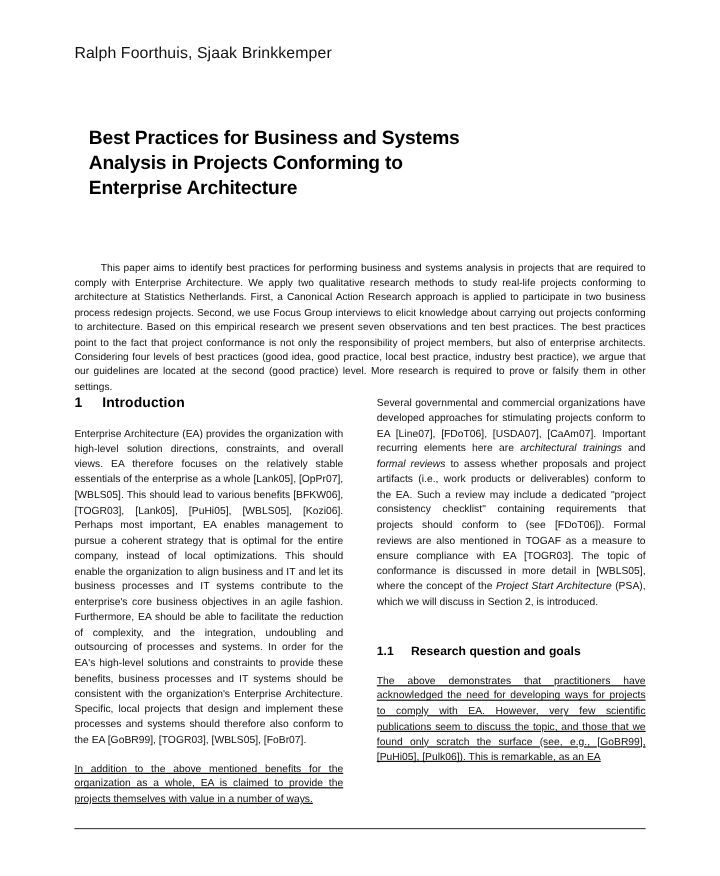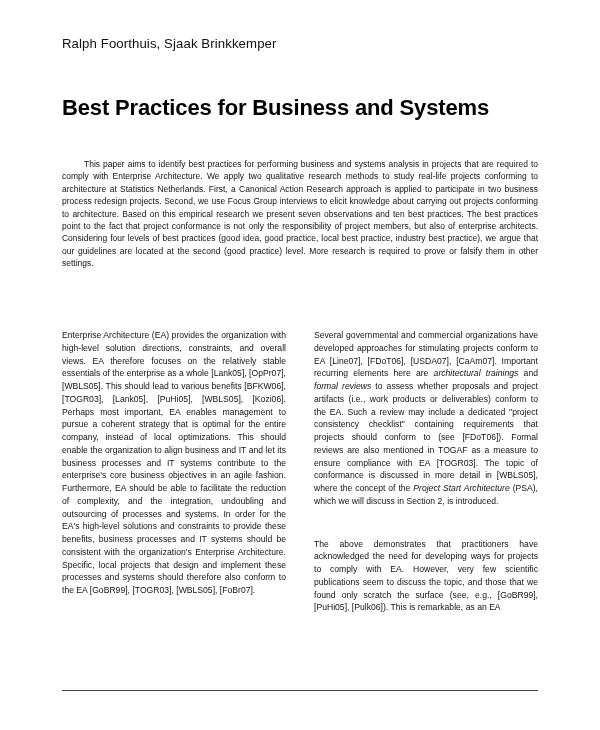--- a/index.html
+++ b/index.html
@@ -37,23 +37,23 @@
     margin: 0;
     padding-top: 36px;
     font-size: 13.2px;
     font-weight: 400;
     letter-spacing: 0.1px;
     color: #111111;
     line-height: 1.2;
   }
 
   .title {
-    margin: 0;
+    margin: 12px;
     padding-top: 41px;
-    font-size: 22px;
+    font-size: 16px;
     font-weight: bold;
     line-height: 1.33;
     letter-spacing: -0.15px;
     color: #000000;
   }
   .title .tline { display: block; }
 
   
   .abstract {
     margin: 0;
@@ -101,58 +101,63 @@
 
   p.body {
     margin: 0 0 11px 0;
     font-size: 8.6px;
     line-height: 1.485;
     text-align: justify;
     color: #111111;
     letter-spacing: 0.01px;
     hyphens: manual;
   }
-  p.body:last-child { margin-bottom: 0; }
+  p.body:last-child { margin-bottom: 0; text-decoration: underline; }
 
   .rule {
     position: absolute;
     left: 62px;
     top: 690px;
     width: 476px;
     height: 0;
     border-top: 1px solid #4a4a4a;
   }
 </style>
 </head>
 <body>
 
 <div class="page">
 
   <div class="content">
     <div class="authors">Ralph Foorthuis, Sjaak Brinkkemper</div>
 
     <h1 class="title">
       <span class="tline">Best Practices for Business and Systems</span>
+      <span class="tline">Analysis in Projects Conforming to</span>
+      <span class="tline">Enterprise Architecture</span>
     </h1>
 
     <p class="abstract">This paper aims to identify best practices for performing business and systems analysis in projects that are required to comply with Enterprise Architecture. We apply two qualitative research methods to study real-life projects conforming to architecture at Statistics Netherlands. First, a Canonical Action Research approach is applied to participate in two business process redesign projects. Second, we use Focus Group interviews to elicit knowledge about carrying out projects conforming to architecture. Based on this empirical research we present seven observations and ten best practices. The best practices point to the fact that project conformance is not only the responsibility of project members, but also of enterprise architects. Considering four levels of best practices (good idea, good practice, local best practice, industry best practice), we argue that our guidelines are located at the second (good practice) level. More research is required to prove or falsify them in other settings.</p>
   </div>
 
   <div class="columns">
 
     <div class="col">
+      <h2 class="sec">1     Introduction</h2>
       <p class="body">Enterprise Architecture (EA) provides the organization with high-level solution directions, constraints, and overall views. EA therefore focuses on the relatively stable essentials of the enterprise as a whole [Lank05], [OpPr07], [WBLS05]. This should lead to various benefits [BFKW06], [TOGR03], [Lank05], [PuHi05], [WBLS05], [Kozi06]. Perhaps most important, EA enables management to pursue a coherent strategy that is optimal for the entire company, instead of local optimizations. This should enable the organization to align business and IT and let its business processes and IT systems contribute to the enterprise's core business objectives in an agile fashion. Furthermore, EA should be able to facilitate the reduction of complexity, and the integration, undoubling and outsourcing of processes and systems. In order for the EA's high-level solutions and constraints to provide these benefits, business processes and IT systems should be consistent with the organization's Enterprise Architecture. Specific, local projects that design and implement these processes and systems should therefore also conform to the EA [GoBR99], [TOGR03], [WBLS05], [FoBr07].</p>
+      <p class="body">In addition to the above mentioned benefits for the organization as a whole, EA is claimed to provide the projects themselves with value in a number of ways.</p>
     </div>
 
     <div class="col">
 
       <p class="body"><span>Several governmental and commercial organizations have developed approaches for stimulating projects conform to EA [Line07], [FDoT06], [USDA07], [CaAm07]. Important recurring elements here are </span><em>architectural trainings</em><span> and </span><em>formal reviews</em><span> to assess whether proposals and project artifacts (i.e., work products or deliverables) conform to the EA. Such a review may include a dedicated "project consistency checklist" containing requirements that projects should conform to (see [FDoT06]). Formal reviews are also mentioned in TOGAF as a measure to ensure compliance with EA [TOGR03]. The topic of conformance is discussed in more detail in [WBLS05], where the concept of the </span><em>Project Start Architecture</em><span> (PSA), which we will discuss in Section 2, is introduced.</span></p>
 
       <div class="spacer-sub"></div>
 
+      <h3 class="subsec">1.1     Research question and goals</h3>
 
       <p class="body">The above demonstrates that practitioners have acknowledged the need for developing ways for projects to comply with EA. However, very few scientific publications seem to discuss the topic, and those that we found only scratch the surface (see, e.g., [GoBR99], [PuHi05], [Pulk06]). This is remarkable, as an EA</p>
     </div>
 
   </div>
 
   <div class="rule"></div>
 
 </div>
 

